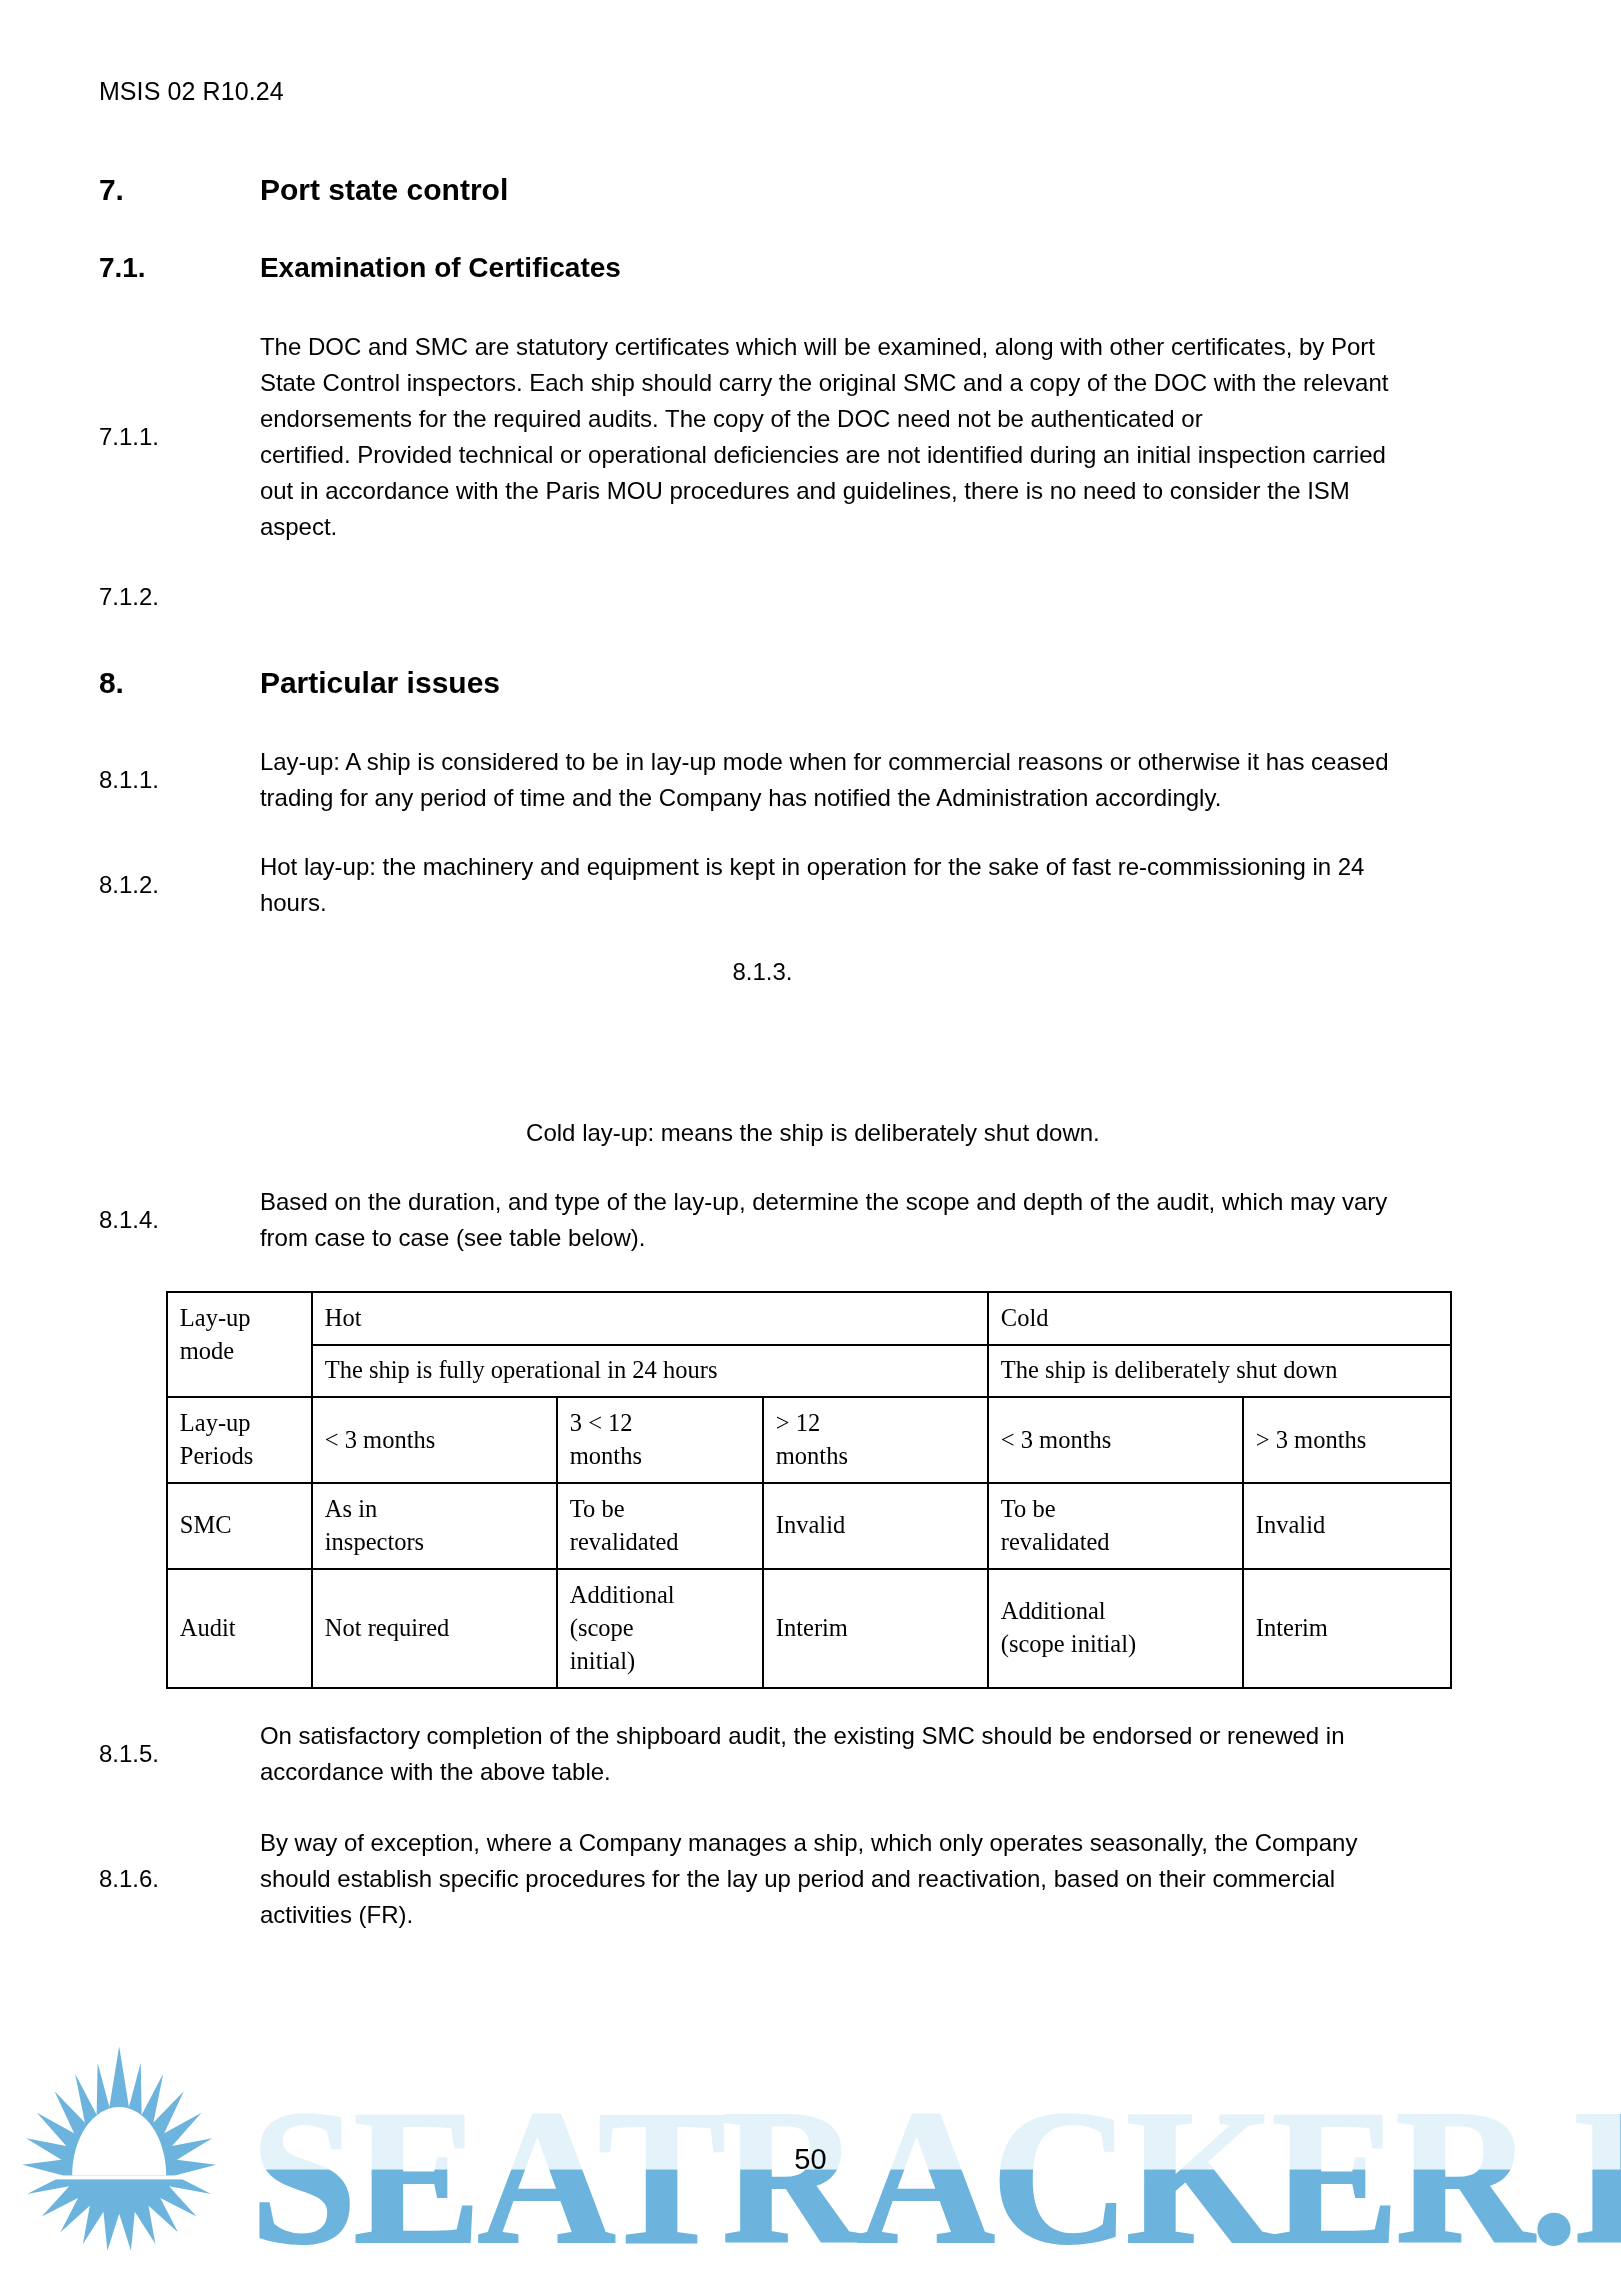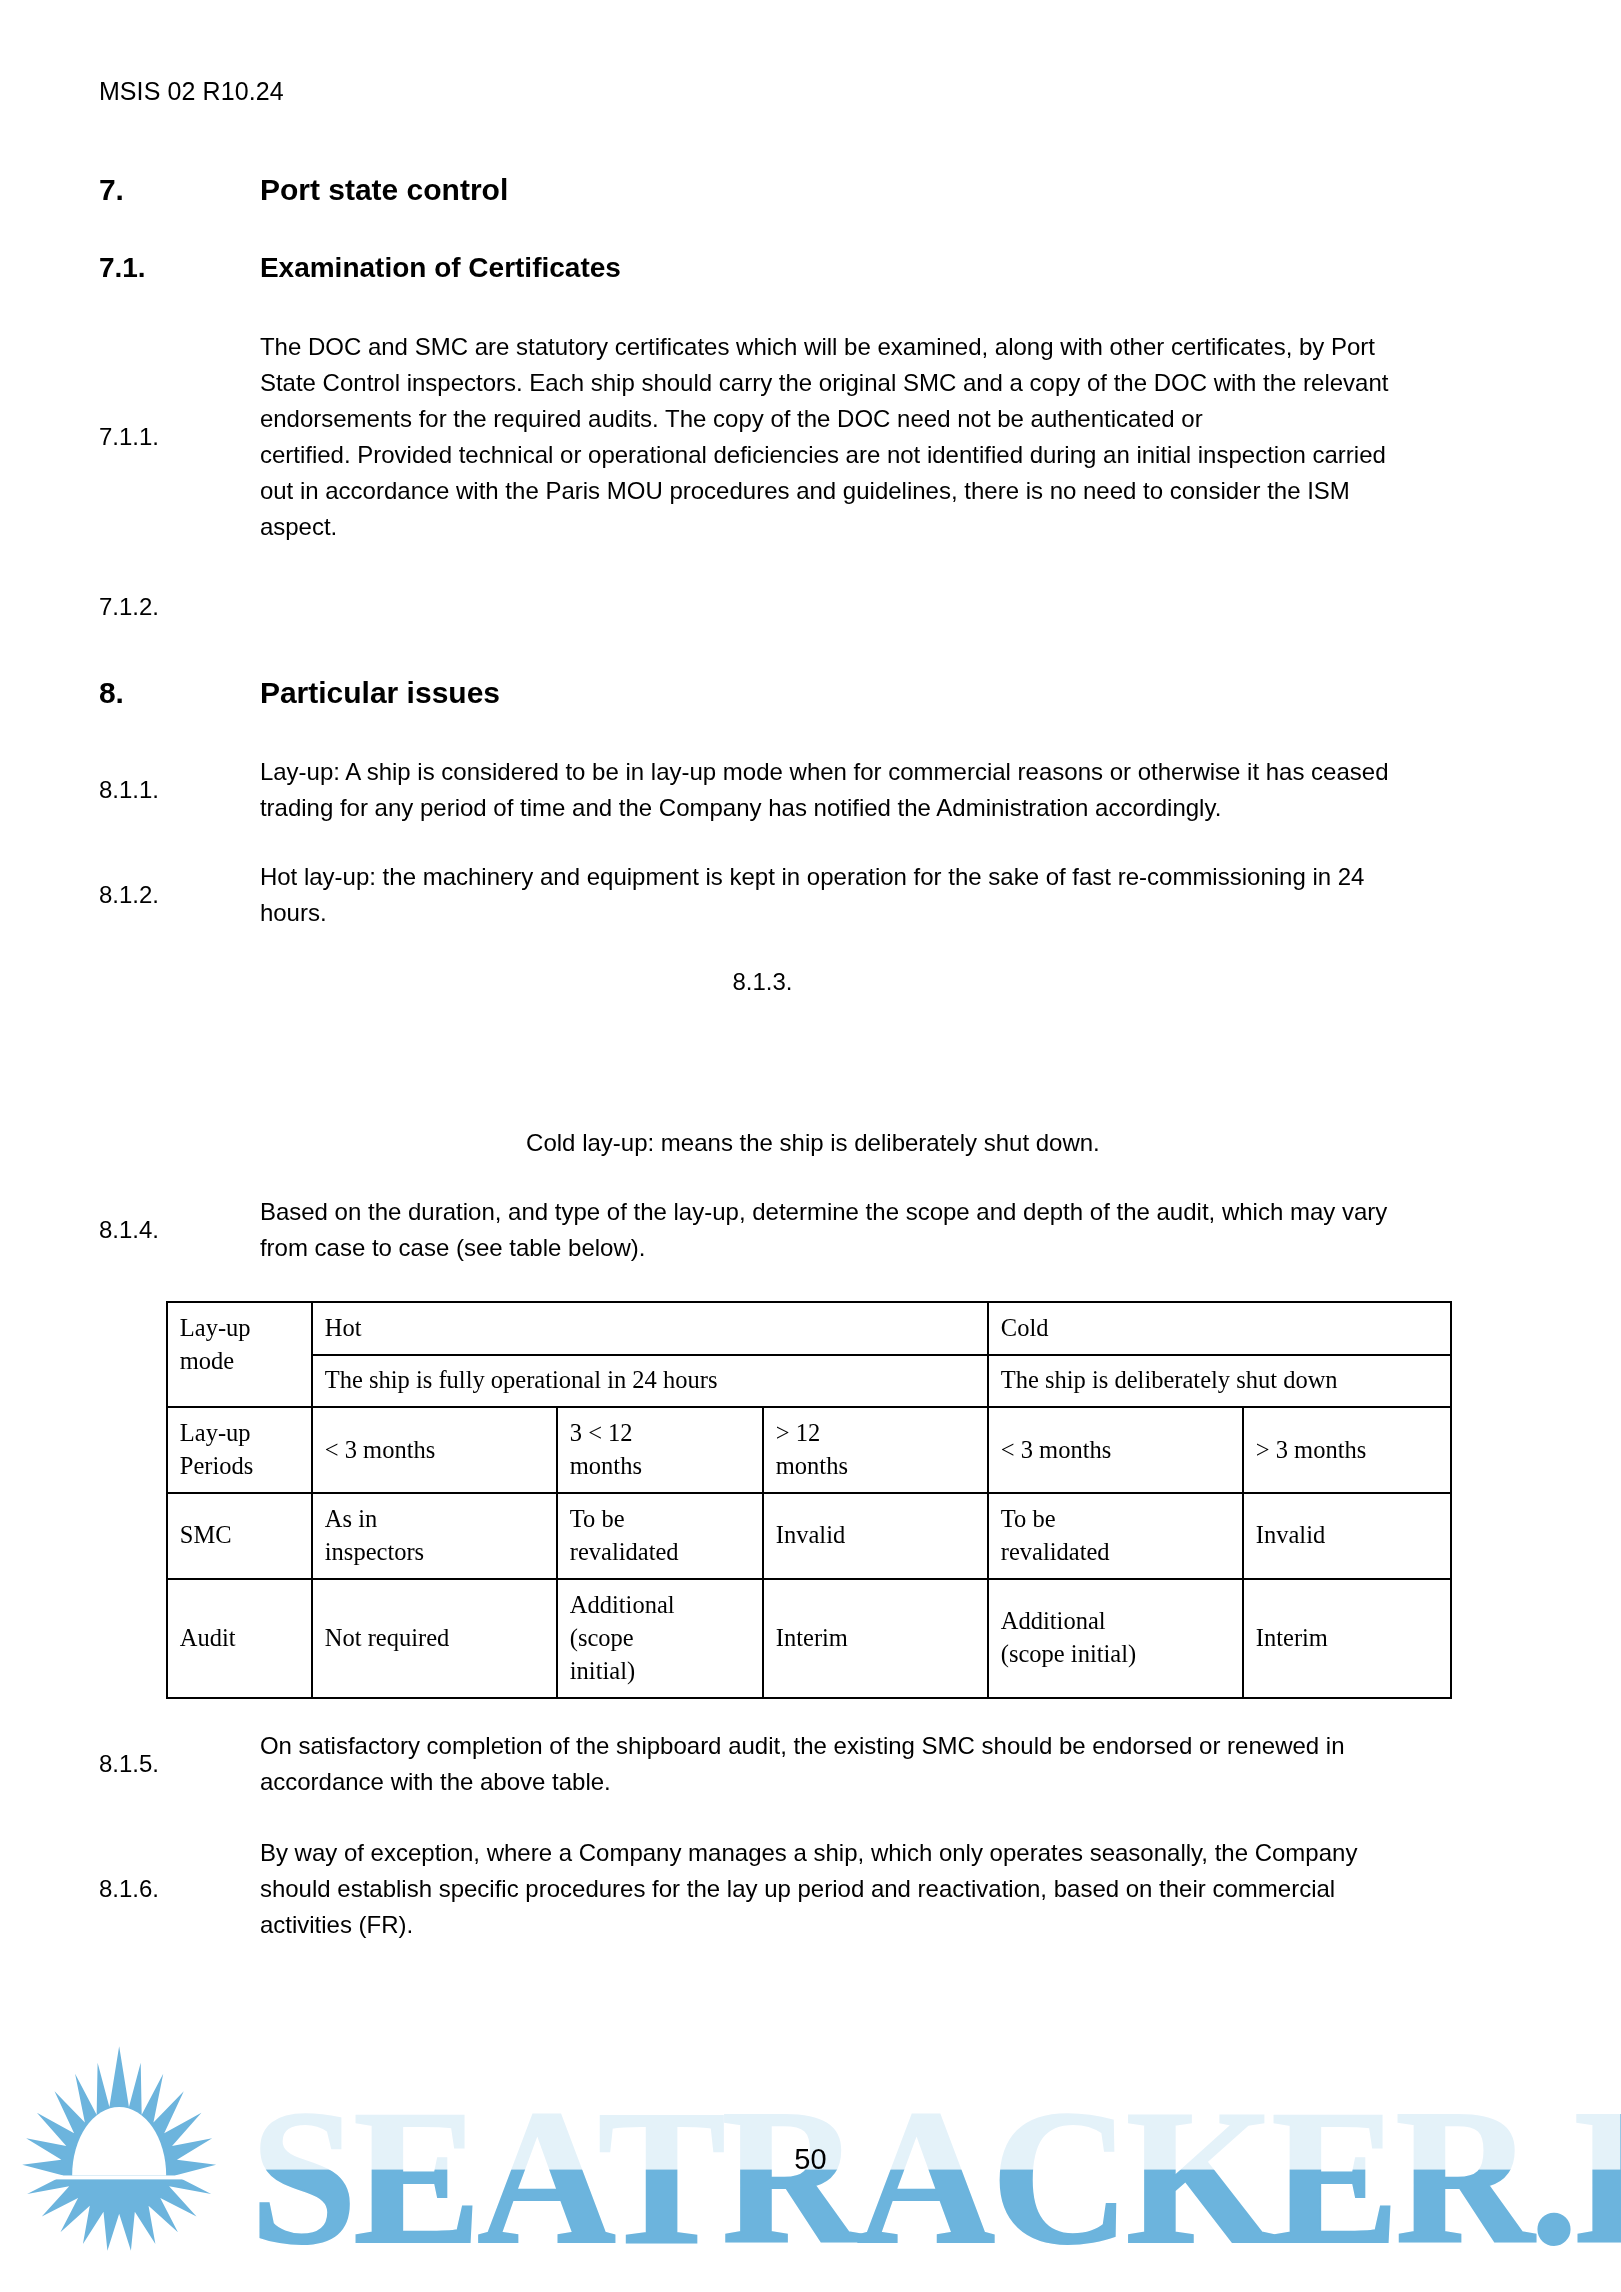--- a/index.html
+++ b/index.html
@@ -70,21 +70,21 @@
     width: 161px;
     flex: 0 0 161px;
     white-space: nowrap;
   }
   .para .body {
     flex: 1 1 auto;
     max-width: 1161px;
     white-space: pre-line;
   }
   .para.p711 { margin-top: 44px; }
-  .para.p712 { margin-top: 44px; gap: 24px; }
+  .para.p712 { margin-top: 34px; gap: 24px; }
   .para.p811 { margin-top: 43px; }
   .para.p812 { margin-top: 33px; }
   .para.p813 { margin-top: 33px; flex-direction: column; }
   .para.p814 { margin-top: 33px; }
   .para.p815 { margin-top: 29px; }
   .para.p816 { margin-top: 35px; }
 
   
   .table-wrap {
     margin: 35px 0 0 72px;

